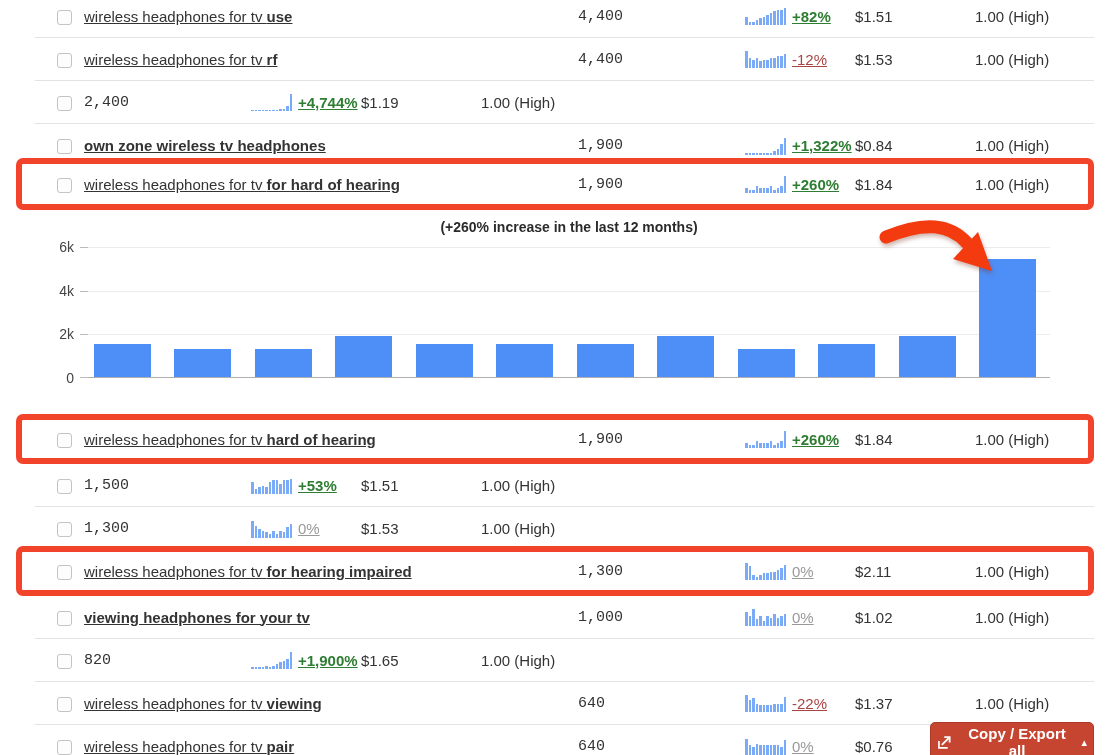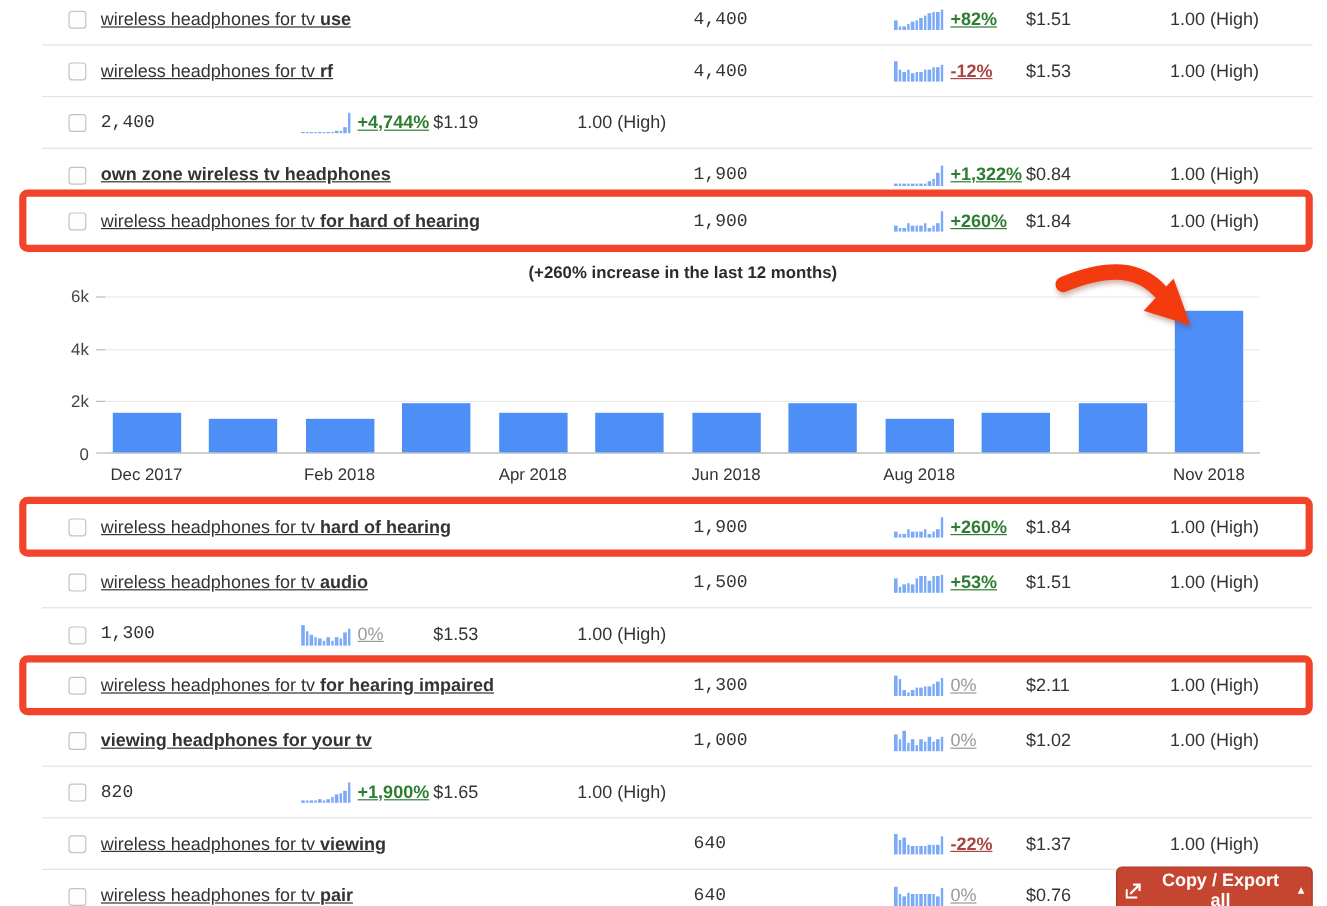--- a/index.html
+++ b/index.html
@@ -21,21 +21,21 @@
   .c-check{width:49px;padding-left:22px;}
   .cb{display:inline-block;width:13px;height:13px;border:1px solid #c3c3c3;border-radius:3px;background:#fdfdfd;vertical-align:middle;cursor:pointer;}
   .c-kw{width:494px;white-space:nowrap;overflow:hidden;cursor:pointer;text-decoration:underline;}
   .kbold{font-weight:bold;}
   .c-vol{width:164px;font-family:Liberation Mono, monospace;}
   .c-trend{width:113px;display:flex;align-items:center;}
   .spark{width:44px;height:18px;display:flex;align-items:flex-end;justify-content:flex-end;margin-right:6px;}
   .sbar{width:2.5px;margin-left:1px;background:var(--spark);}
   .pct{text-decoration:underline;cursor:pointer;white-space:nowrap;}
   .pct.up{color:var(--green);font-weight:bold;}
-  .pct.down{color:var(--red);font-weight:bold;}
+  .pct.down{color:var(--red);font-weight:normal;}
   .pct.flat{color:var(--gray);}
   .c-cpc{width:120px;}
   .c-comp{flex:1;}
   .hl{box-sizing:border-box;width:1078px;height:50px;margin-left:-19px;margin-top:0;
       border:6px solid var(--hl);border-radius:7px;background:#fff;
       display:flex;align-items:center;padding-left:13px;}
   .hl .row{border-bottom:none;flex:1;}
   #table-top .hl{margin-top:-9px;height:52px;}
   #table-bottom .hl + .row + .row + .hl{margin-top:-4px;}
 
@@ -214,28 +214,20 @@
       <div class="bar" style="left: 247px; width: 57px; height: 41.4833px;"></div>
       <div class="bar" style="left: 327.5px; width: 57px; height: 32.75px;"></div>
       <div class="bar" style="left: 408px; width: 57px; height: 32.75px;"></div>
       <div class="bar" style="left: 488.5px; width: 57px; height: 32.75px;"></div>
       <div class="bar" style="left: 569px; width: 57px; height: 41.4833px;"></div>
       <div class="bar" style="left: 649.5px; width: 57px; height: 28.3833px;"></div>
       <div class="bar" style="left: 730px; width: 57px; height: 32.75px;"></div>
       <div class="bar" style="left: 810.5px; width: 57px; height: 41.4833px;"></div>
       <div class="bar" style="left: 891px; width: 57px; height: 117.9px;"></div>
     </div>
-  <div id="xlabels">
-      <span class="xlab" style="left: 34px;">Dec 2017</span>
-      <span class="xlab" style="left: 195px;">Feb 2018</span>
-      <span class="xlab" style="left: 356px;">Apr 2018</span>
-      <span class="xlab" style="left: 517px;">Jun 2018</span>
-      <span class="xlab" style="left: 678px;">Aug 2018</span>
-      <span class="xlab" style="left: 919.5px;">Nov 2018</span>
-    </div>
 
   <svg id="arrow-svg" width="1106" height="755" viewBox="0 0 1106 755">
     <path d="M 886 237 C 925 221, 950 224, 967 243" fill="none" stroke="#f43b10" stroke-width="13" stroke-linecap="round"></path>
     <polygon points="992,271 953,259 978,232" fill="#f43b10"></polygon>
   </svg>
 
   <div id="table-bottom" class="tgroup">
       <div class="hl">
         <div class="row no-div">
           <div class="cell c-check"><span class="cb"></span></div>
@@ -257,21 +249,20 @@
               <span class="sbar" style="height: 17px;"></span>
             </span>
             <span class="pct up">+260%</span>
           </div>
           <div class="cell c-cpc">$1.84</div>
           <div class="cell c-comp">1.00 (High)</div>
         </div>
       </div>
       <div class="row">
         <div class="cell c-check"><span class="cb"></span></div>
-        <div class="cell c-kw"><span class="kreg">wireless headphones for tv </span><span class="kbold">audio</span></div>
         <div class="cell c-vol">1,500</div>
         <div class="cell c-trend">
           <span class="spark">
             <span class="sbar" style="height: 11.9px;"></span>
             <span class="sbar" style="height: 5.1px;"></span>
             <span class="sbar" style="height: 6.8px;"></span>
             <span class="sbar" style="height: 8.5px;"></span>
             <span class="sbar" style="height: 6.8px;"></span>
             <span class="sbar" style="height: 11.9px;"></span>
             <span class="sbar" style="height: 13.6px;"></span>

